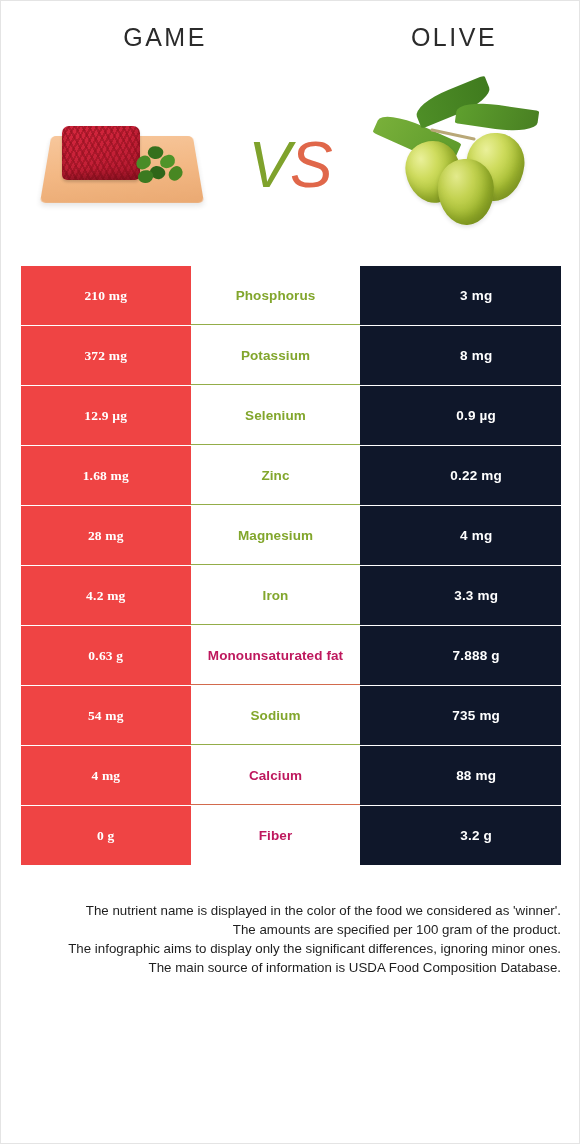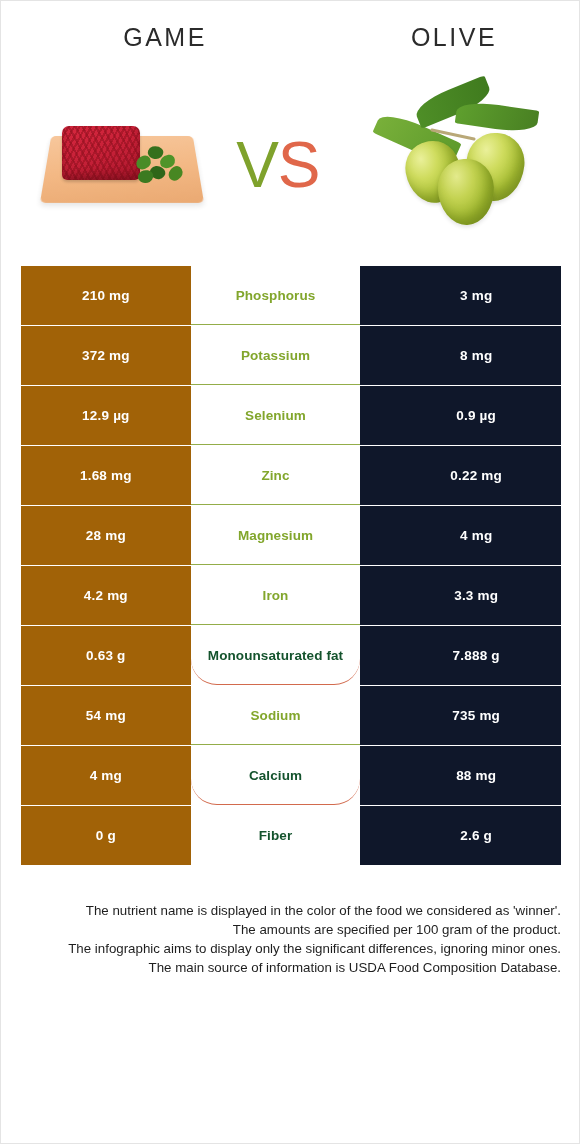--- a/index.html
+++ b/index.html
@@ -51,26 +51,28 @@
   }
   .hero-item {
     width: 232px;
     height: 175px;
     display: flex;
     align-items: center;
     justify-content: center;
   }
   .vs {
     width: 110px;
+    text-align: center;
     font-size: 64px;
     font-weight: 400;
     letter-spacing: -1px;
     line-height: 1;
     font-family: "Liberation Sans", sans-serif;
     margin-top: 18px;
+    font-style: italic;
   }
   .vs .v { color: #7fa22c; }
   .vs .s { color: #e0674a; }
 
   
   .board {
     position: relative;
     width: 170px;
     height: 120px;
   }
@@ -173,37 +175,37 @@
   .cell-left, .cell-right {
     width: 180px;
     display: flex;
     align-items: center;
     justify-content: center;
     color: #ffffff;
     font-size: 13.5px;
     font-weight: 600;
     letter-spacing: .2px;
   }
-  .cell-left  { background: #a16207; }
+  .cell-left  { background: #ef4444; font-family: Liberation Serif, serif; }
   .cell-right { background: #0f172a; padding-left: 31px; }
   .cell-mid {
     width: 180px;
     display: flex;
     align-items: center;
     justify-content: center;
     background: #ffffff;
     font-size: 13.5px;
     font-weight: 700;
     letter-spacing: .1px;
     box-sizing: border-box;
     border-top: 1px solid transparent;
     border-bottom: 1px solid transparent;
   }
   .cell-mid.green  { color: #82a62c; text-align: right; }
-  .cell-mid.orange { color: #14532d; border-radius: 26px; }
+  .cell-mid.orange { color: #be185d; }
   .row.sep-green  .cell-mid { border-bottom-color: #93ad49; }
   .row.sep-orange .cell-mid { border-bottom-color: #d26a4d; }
   .row.first .cell-mid { border-top-color: transparent; }
 
   
   .footer {
     margin: 36px 18px 0 18px;
     text-align: right;
     font-size: 13.3px;
     line-height: 19px;
@@ -307,21 +309,21 @@
 
   <div class="row sep-orange">
     <div class="cell-left">4 mg</div>
     <div class="cell-mid orange">Calcium</div>
     <div class="cell-right">88 mg</div>
   </div>
 
   <div class="row">
     <div class="cell-left">0 g</div>
     <div class="cell-mid orange">Fiber</div>
-    <div class="cell-right">2.6 g</div>
+    <div class="cell-right">3.2 g</div>
   </div>
 
 </div>
 
 <div class="footer">
   <div>The nutrient name is displayed in the color of the food we considered as 'winner'.</div>
   <div>The amounts are specified per 100 gram of the product.</div>
   <div>The infographic aims to display only the significant differences, ignoring minor ones.</div>
   <div>The main source of information is USDA Food Composition Database.</div>
 </div>

